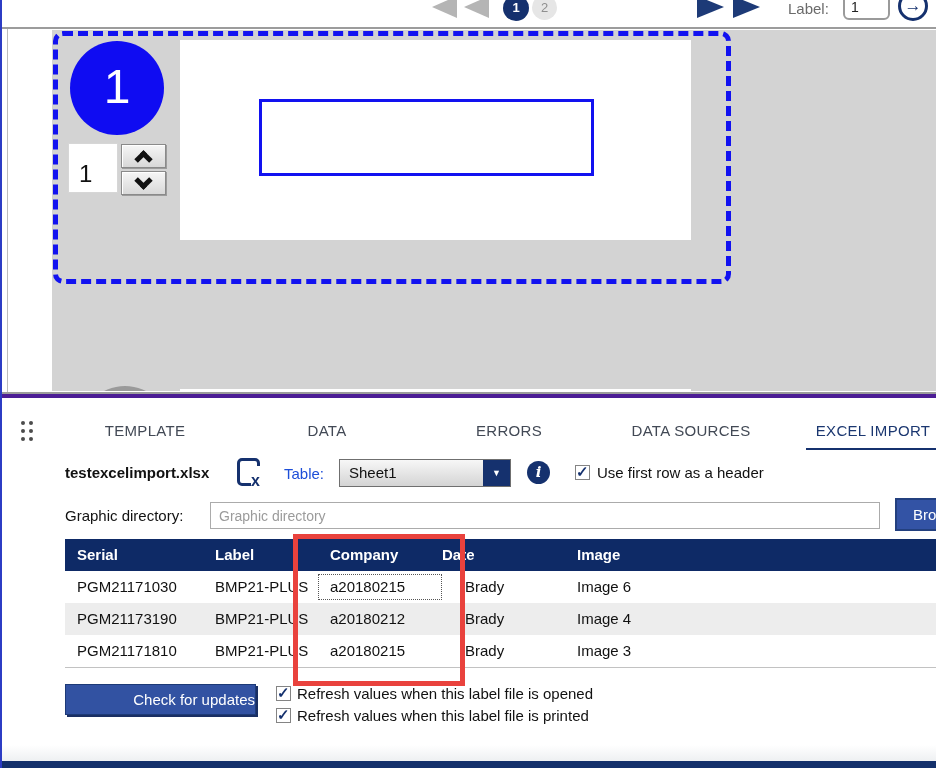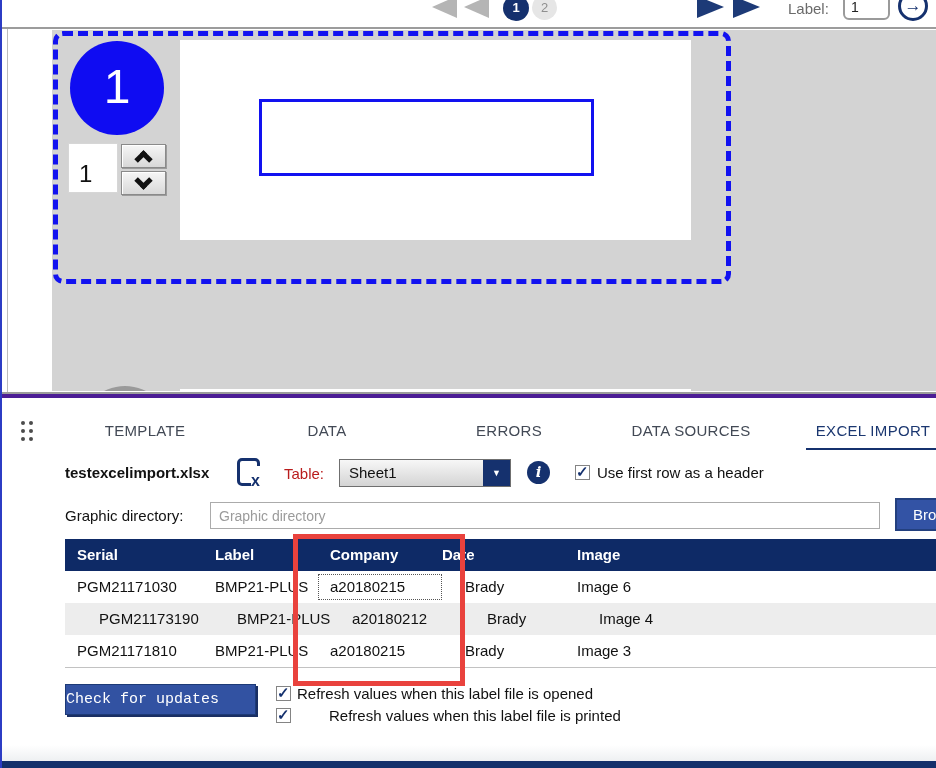--- a/index.html
+++ b/index.html
@@ -46,50 +46,50 @@
   .tab { position:absolute; top:17px; width:180px; height:32px; text-align:center; font-size:15px; letter-spacing:0.3px; color:#424955; line-height:32px; cursor:default; }
   .tab.active { color:#1b3770; }
   .tab-underline { position:absolute; left:806px; top:50px; width:130px; height:4px; background:#15316e; }
 
   
   .panel { position:absolute; left:0; top:450px; width:936px; height:311px; background:#fff; font-size:15px; color:#111; }
   .filename { position:absolute; left:65px; top:14px; font-weight:bold; }
   .xlicon { position:absolute; left:237px; top:8px; width:23px; height:28px; border:3px solid #15316e; border-radius:5px; }
   .xlicon .notch { position:absolute; right:-4px; top:5px; width:7px; height:9px; background:#fff; }
   .xlicon .x { position:absolute; right:-3px; bottom:-5px; font-weight:bold; font-size:16px; color:#15316e; background:#fff; line-height:14px; }
-  .tbl-cap { position:absolute; left:284px; top:15px; color:#b91c1c; }
+  .tbl-cap { position:absolute; left:284px; top:15px; color:#1d4ed8; }
   .dropdown { position:absolute; left:339px; top:9px; width:172px; height:28px; border:1px solid #6f6f6f; background:linear-gradient(#f7f7f7,#d4d4d4); }
   .dropdown .val { position:absolute; left:9px; top:4px; color:#111; }
   .dropdown .dd-btn { position:absolute; right:0; top:0; width:27px; height:26px; background:#15316e; color:#fff; font-size:9px; text-align:center; line-height:26px; }
   .info { position:absolute; left:527px; top:11px; width:23px; height:23px; border-radius:50%; background:#15316e; color:#fff; text-align:center; line-height:22px; font-size:15px; font-weight:bold; font-style:italic; font-family:"DejaVu Serif", serif; }
   .cb { display:inline-block; width:15px; height:15px; background:#fff; border:1px solid #848484; position:relative; vertical-align:middle; }
   .cb .tick { position:absolute; left:0px; top:-3px; color:#15316e; font-weight:bold; font-size:15px; }
   .cb-row1 { position:absolute; left:575px; top:15px; }
   .cb-lab1 { position:absolute; left:597px; top:14px; }
   .gd-cap { position:absolute; left:65px; top:57px; }
   .gd-input { position:absolute; left:210px; top:52px; width:670px; height:27px; border:1px solid #ababab; padding-left:8px; font-size:14px; font-family:"Liberation Sans",sans-serif; color:#333; }
   .gd-input::placeholder { color:#9b9b9b; }
   .browse { position:absolute; left:895px; top:48px; width:86px; height:33px; background:#3353a5; border:2px solid #23407f; color:#fff; text-align:center; line-height:29px; }
 
   
   .grid { position:absolute; left:65px; top:89px; width:871px; border-bottom:1px solid #c2c2c2; }
   .grow { display:flex; height:32px; line-height:32px; }
   .grow.head { background:#0e2a66; color:#fff; font-weight:bold; }
-  .grow.alt { background:#ededed;padding-left:22px; }
+  .grow.alt { background:#ededed; }
   .gc { padding-left:12px; overflow:hidden; white-space:nowrap; }
   .gc.c1{width:138px;} .gc.c2{width:115px;} .gc.c3{width:135px;} .gc.c4{width:112px;} .gc.c5{flex:1;}
   .focus-cell { position:absolute; left:253px; top:35px; width:124px; height:26px; border:1px dotted #555; }
 
   .red-box { position:absolute; left:293px; top:84px; width:172px; height:152px; border:5px solid #e9423d; z-index:6; }
 
-  .upd-btn { position:absolute; left:65px; top:234px; width:191px; height:31px; background:#3252a2; border:1px solid #1d3a77; box-shadow:2px 2px 0 #1a2f63; color:#fff; text-align:left; line-height:29px; font-size:15px;font-family:Liberation Mono, monospace; }
+  .upd-btn { position:absolute; left:65px; top:234px; width:191px; height:31px; background:#3252a2; border:1px solid #1d3a77; box-shadow:2px 2px 0 #1a2f63; color:#fff; text-align:right; line-height:29px; font-size:15px; }
   .cb-row2 { position:absolute; left:276px; top:236px; }
   .cb-lab2 { position:absolute; left:297px; top:235px; }
   .cb-row3 { position:absolute; left:276px; top:258px; }
-  .cb-lab3 { position:absolute; left:297px; top:257px;margin-left:32px; }
+  .cb-lab3 { position:absolute; left:297px; top:257px; }
 
   
   .bottom-band { position:absolute; left:0; bottom:7px; width:936px; height:16px; background:linear-gradient(#ffffff,#eef0f2); }
   .bottombar { position:absolute; left:0; bottom:0; width:936px; height:7px; background:#13306b; }
 </style>
 </head>
 <body>
 
 <div id="root">
   <div class="win-edge"></div>

